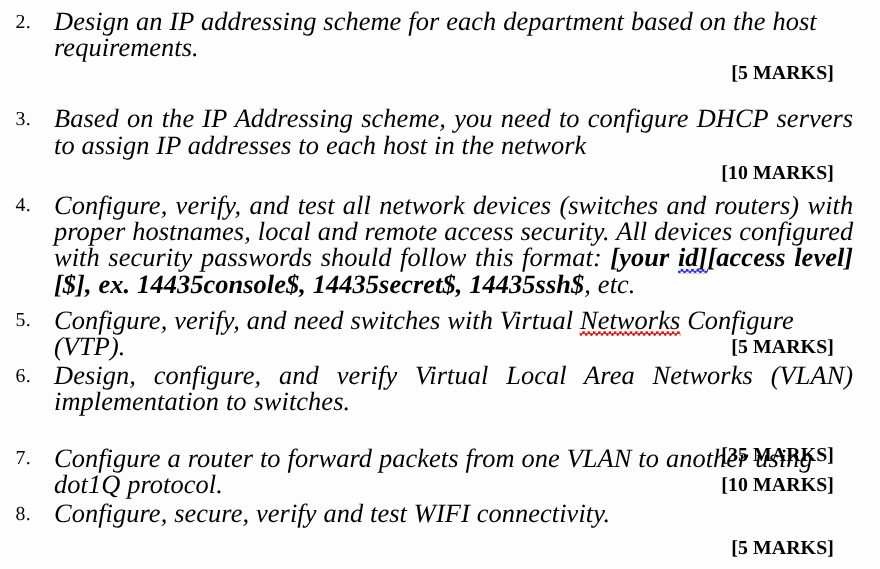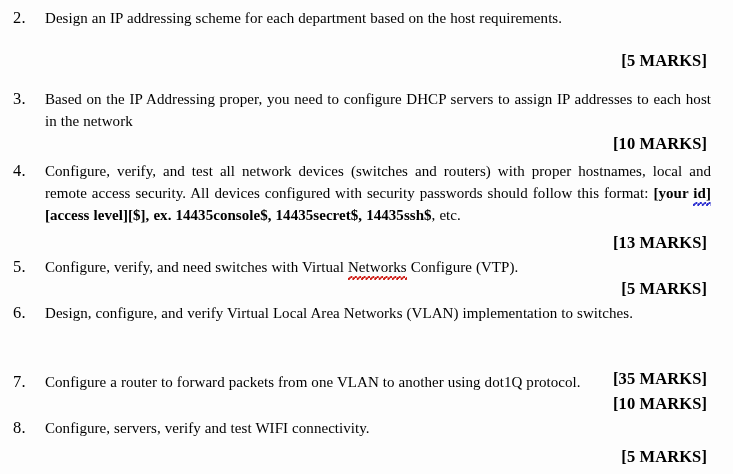--- a/index.html
+++ b/index.html
@@ -36,39 +36,40 @@
     left: 13px;
     top: 0;
     width: 26px;
     text-align: left;
     font-size: 16.5px;
     line-height: 22px;
     letter-spacing: 0.2px;
   }
 
   .qtext {
-    font-size: 15px;
+    font-size: 22px;
     line-height: 22px;
     text-align: justify;
     text-justify: inter-word;
     margin: 0;
     letter-spacing: 0.05px;
     word-spacing: 0.2px;
+    font-style: italic;
   }
   
   .qtext.no-stretch {
     text-align: left;
   }
 
   .marks {
     font-size: 16.5px;
     line-height: 22px;
     font-weight: bold;
     text-align: right;
-    padding-right: 26px;
+    padding-right: 38px;
     letter-spacing: 0.1px;
     white-space: nowrap;
   }
 
   b.bold-run {
     font-weight: bold;
   }
 
   
   .sq-blue {
@@ -119,32 +120,31 @@
     <div class="qitem">
       <span class="qnum">2.</span>
       <p class="qtext no-stretch">Design an IP addressing scheme for each department based on the host requirements.</p>
     </div>
   </div>
   <div class="abs marks" style="top:50px;">[5 MARKS]</div>
 
   <div class="abs" style="top:88px;">
     <div class="qitem">
       <span class="qnum">3.</span>
-      <p class="qtext">Based on the IP Addressing proper, you need to configure DHCP servers to assign IP addresses to each host in the network</p>
+      <p class="qtext">Based on the IP Addressing scheme, you need to configure DHCP servers to assign IP addresses to each host in the network</p>
     </div>
   </div>
   <div class="abs marks" style="top:133px;">[10 MARKS]</div>
 
   <div class="abs" style="top:160px;">
     <div class="qitem">
       <span class="qnum">4.</span>
       <p class="qtext"><span>Configure, verify, and test all network devices (switches and routers) with proper hostnames, local and remote access security. All devices configured with security passwords should follow this format: </span><b class="bold-run"><span>[your </span><span class="sq-blue">id]</span><span>[access level][$], ex. 14435console$, 14435secret$, 14435ssh$</span></b><span>, etc.</span></p>
     </div>
   </div>
-  <div class="abs marks" style="top:232px;">[13 MARKS]</div>
 
   <div class="abs" style="top:256px;">
     <div class="qitem">
       <span class="qnum">5.</span>
       <p class="qtext no-stretch"><span>Configure, verify, and need switches with Virtual </span><span class="sq-red">Networks</span><span> Configure (VTP).</span></p>
     </div>
   </div>
   <div class="abs marks" style="top:278px;">[5 MARKS]</div>
 
   <div class="abs" style="top:302px;">
@@ -159,18 +159,18 @@
     <div class="qitem">
       <span class="qnum">7.</span>
       <p class="qtext no-stretch">Configure a router to forward packets from one VLAN to another using dot1Q protocol.</p>
     </div>
   </div>
   <div class="abs marks" style="top:393px;">[10 MARKS]</div>
 
   <div class="abs" style="top:417px;">
     <div class="qitem">
       <span class="qnum">8.</span>
-      <p class="qtext no-stretch">Configure, servers, verify and test WIFI connectivity.</p>
+      <p class="qtext no-stretch">Configure, secure, verify and test WIFI connectivity.</p>
     </div>
   </div>
   <div class="abs marks" style="top:446px;">[5 MARKS]</div>
 
 </div>
 
 </body></html>

